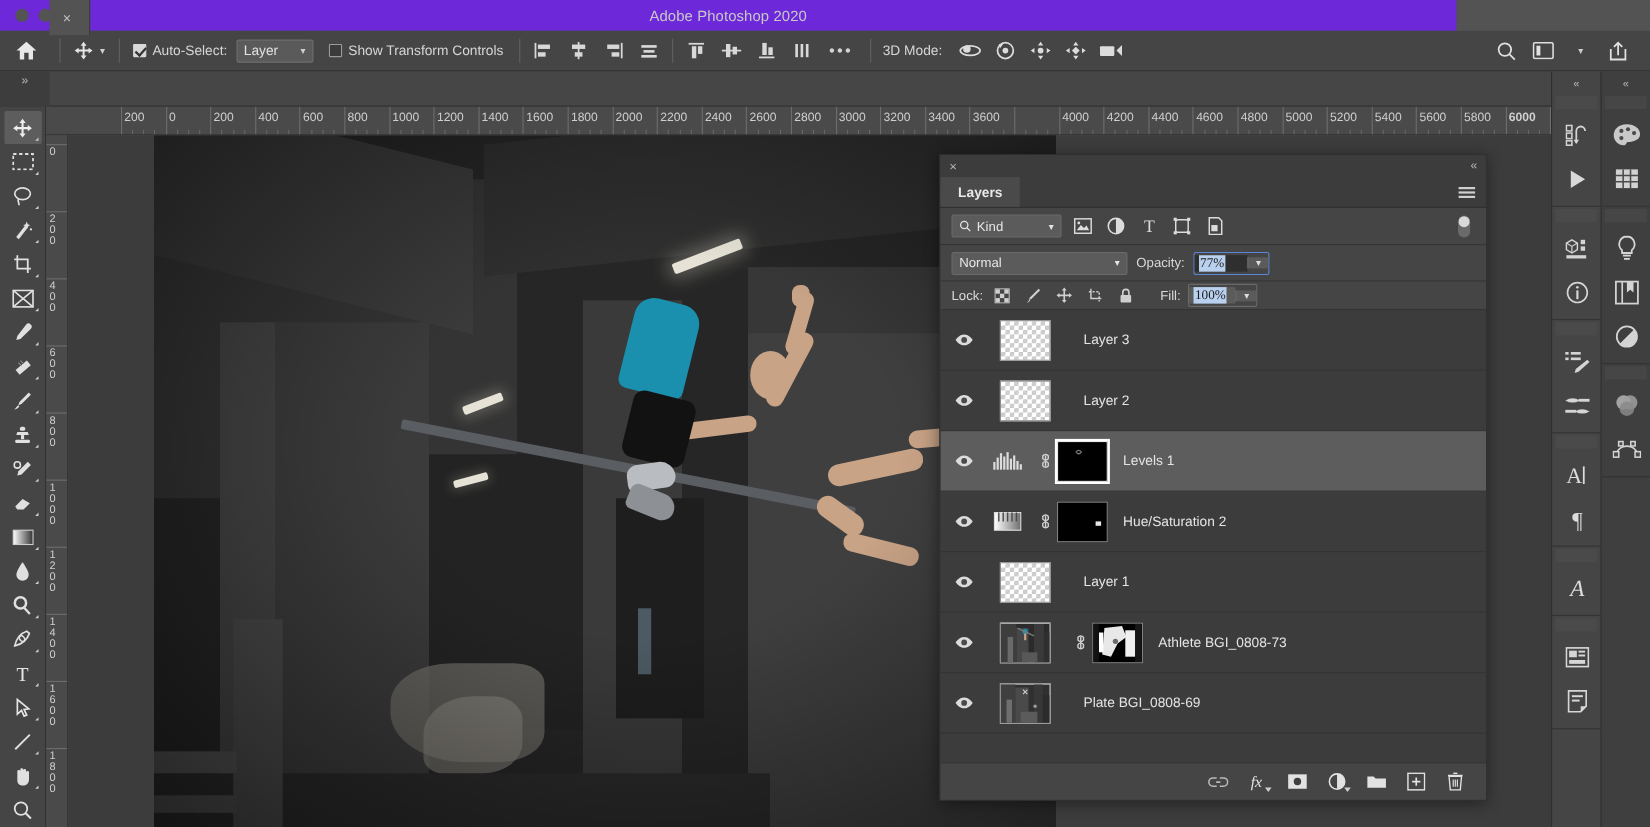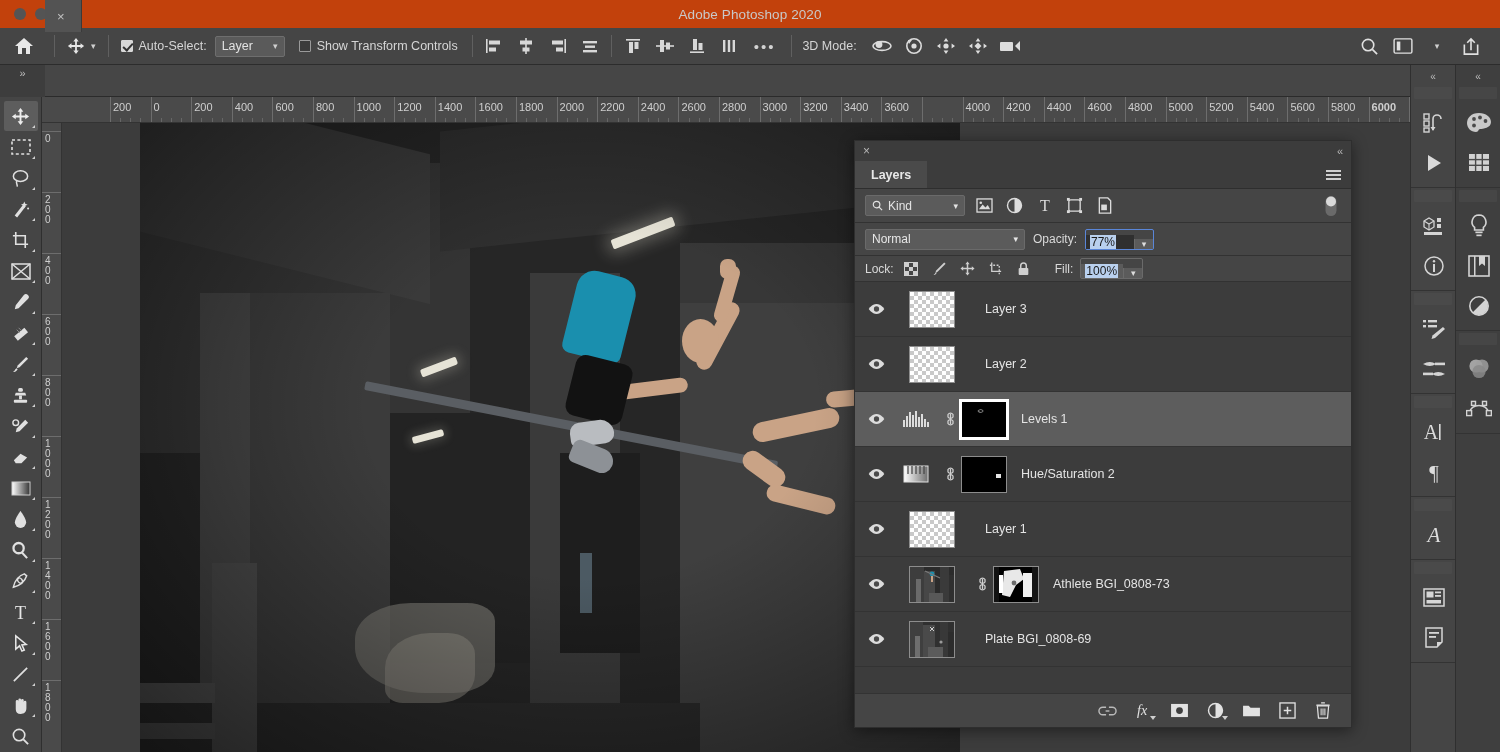--- a/index.html
+++ b/index.html
@@ -6,22 +6,22 @@
   html,body{
     width:1500px; height:752px; overflow:hidden;
     background:#535353;
     font-family:"Liberation Sans", sans-serif;
     -webkit-font-smoothing:antialiased;
   }
   .app{ position:relative; width:1500px; height:752px; }
 
   
   .titlebar{
-    position:absolute; left:0; top:0; width:1500px; height:28px;
-    background:#c2410c;
+    position:absolute; left:0; top:0; width:1324px; height:28px;
+    background:#6d28d9;
     display:flex; align-items:center;
   }
   .traffic{ display:flex; gap:9px; margin-left:14px; }
   .dot{ width:12px; height:12px; border-radius:50%; background:#545454; }
   .app-title{
     position:absolute; left:0; right:0; text-align:center;
     font-size:13.5px; color:#c9c9c9; letter-spacing:.1px;
   }
 
   
@@ -220,22 +220,22 @@
     height:33px; display:flex; align-items:center; padding:0 10px; gap:8px;
     border-bottom:1px solid #323232; background:#454545;
   }
   .blendsel{
     width:160px;height:21px;background:#5b5b5b;border:1px solid #6a6a6a;border-radius:2px;
     display:flex;align-items:center;padding:0 6px;font-size:12px;color:#e7e7e7;
   }
   .blendsel .kchev{ margin-left:auto; font-size:9px; }
   .lbl{ font-size:12px; color:#d9d9d9; }
   .numfield{
-    height:21px; display:flex; align-items:flex-end;
-    border:1px solid #5a86d8; border-radius:2px;
+    height:21px; display:flex; align-items:center;
+    border:1px solid #5a86d8; border-radius:2px;font-family:Liberation Serif, serif;
   }
   .numfield .txt{
     width:48px; background:#2f2f2f; display:flex; align-items:center; padding:0 4px;
     font-size:12px; color:#f0f0f0;
   }
   .numfield .txt span{ background:#b9d0ee; color:#1b1b1b; padding:0 1px; }
   .numfield .stp{
     width:19px; background:#5b5b5b; border-left:1px solid #6a6a6a;
     display:flex; align-items:center; justify-content:center; font-size:9px; color:#ddd;
   }

